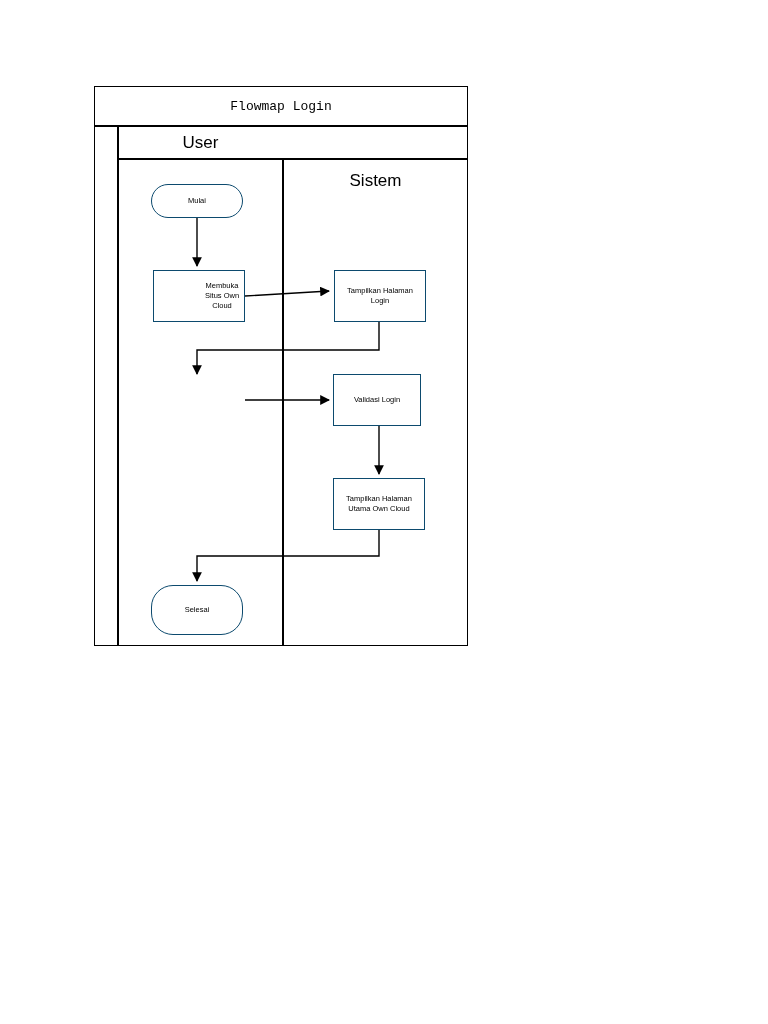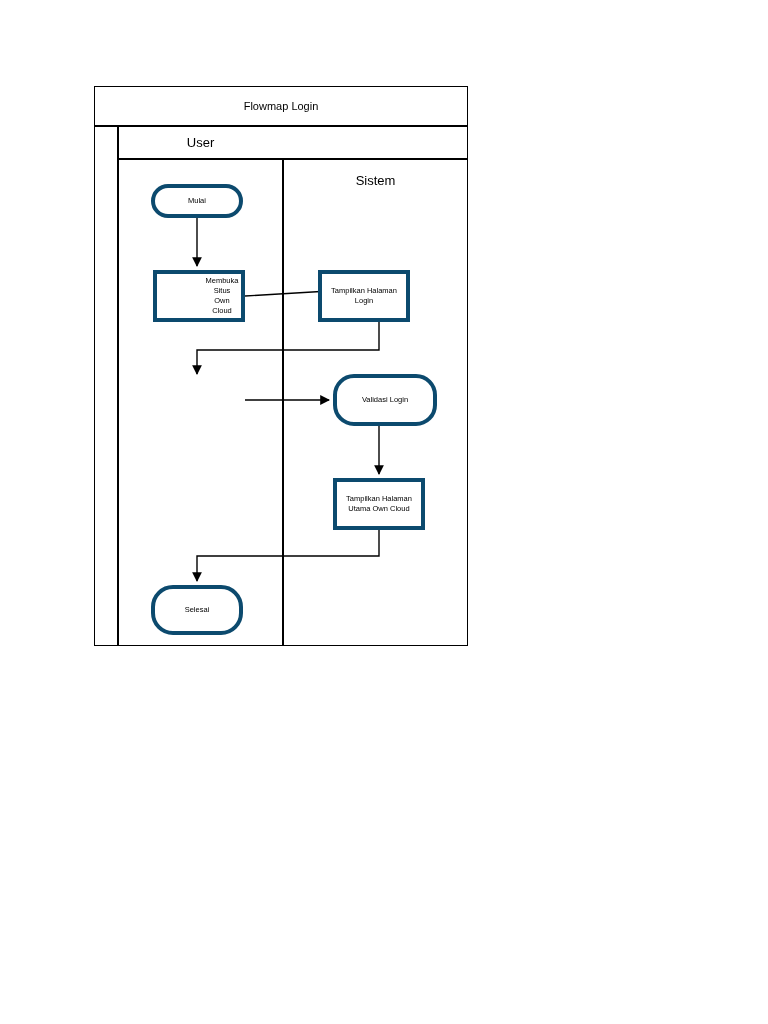--- a/index.html
+++ b/index.html
@@ -6,45 +6,45 @@
   body{width:768px;height:1024px;font-family:"Liberation Sans",sans-serif;position:relative;overflow:hidden;}
   #diagram{position:absolute;left:0;top:0;width:768px;height:1024px;}
   .frame{position:absolute;border:1px solid #000;box-sizing:border-box;}
 
   
   .outer{left:94px;top:86px;width:374px;height:560px;}
 
   
   .title-band{left:94px;top:86px;width:374px;height:40px;}
   .title-text{position:absolute;left:94px;top:86px;width:374px;height:40px;
-    display:flex;align-items:center;justify-content:center;font-size:11px;color:#000;}
+    display:flex;align-items:center;justify-content:center;font-size:13px;color:#000;font-family:Liberation Mono, monospace;}
 
   
   .header-band{left:118px;top:126px;width:350px;height:33px;}
-  .hdr-cell{position:absolute;height:33px;display:flex;align-items:center;justify-content:center;font-size:13px;color:#000;text-align:right;}
+  .hdr-cell{position:absolute;height:33px;display:flex;align-items:center;justify-content:center;font-size:17px;color:#000;text-align:right;}
   .hdr-user{left:118px;top:126px;width:165px;}
   .hdr-sistem{left:283px;top:126px;width:185px;margin-top:38px;}
 
   
   .left-col{left:94px;top:126px;width:24px;height:520px;}
   
   .body-user{left:118px;top:159px;width:165px;height:487px;}
   .body-sistem{left:283px;top:159px;width:185px;height:487px;}
 
   
-  .node{position:absolute;border:4px solid #0c4a6e;box-sizing:border-box;background:#fff;
+  .node{position:absolute;border:1px solid #0c4a6e;box-sizing:border-box;background:#fff;
     display:flex;align-items:center;justify-content:center;text-align:center;
     font-size:7.5px;line-height:1.35;color:#000;padding:2px;}
   .terminator{border-radius:22px;}
 
   .n-mulai{left:151px;top:184px;width:92px;height:34px;}
   .n-membuka{left:153px;top:270px;width:92px;height:52px;padding-left:48px;}
-  .n-tampilkan-login{left:318px;top:270px;width:92px;height:52px;}
+  .n-tampilkan-login{left:334px;top:270px;width:92px;height:52px;}
   .n-isi{left:153px;top:378px;width:92px;height:46px;border:none;}
-  .n-validasi{left:333px;top:374px;width:104px;height:52px;border-radius:21px;}
+  .n-validasi{left:333px;top:374px;width:88px;height:52px;}
   .n-tampilkan-utama{left:333px;top:478px;width:92px;height:52px;}
   .n-selesai{left:151px;top:585px;width:92px;height:50px;}
 
   .node svg.parallelogram{position:absolute;left:0;top:0;width:100%;height:100%;}
   .node .lbl{position:relative;z-index:2;}
 
   svg#wires{position:absolute;left:0;top:0;width:768px;height:1024px;pointer-events:none;}
 </style>
 </head>
 <body>

